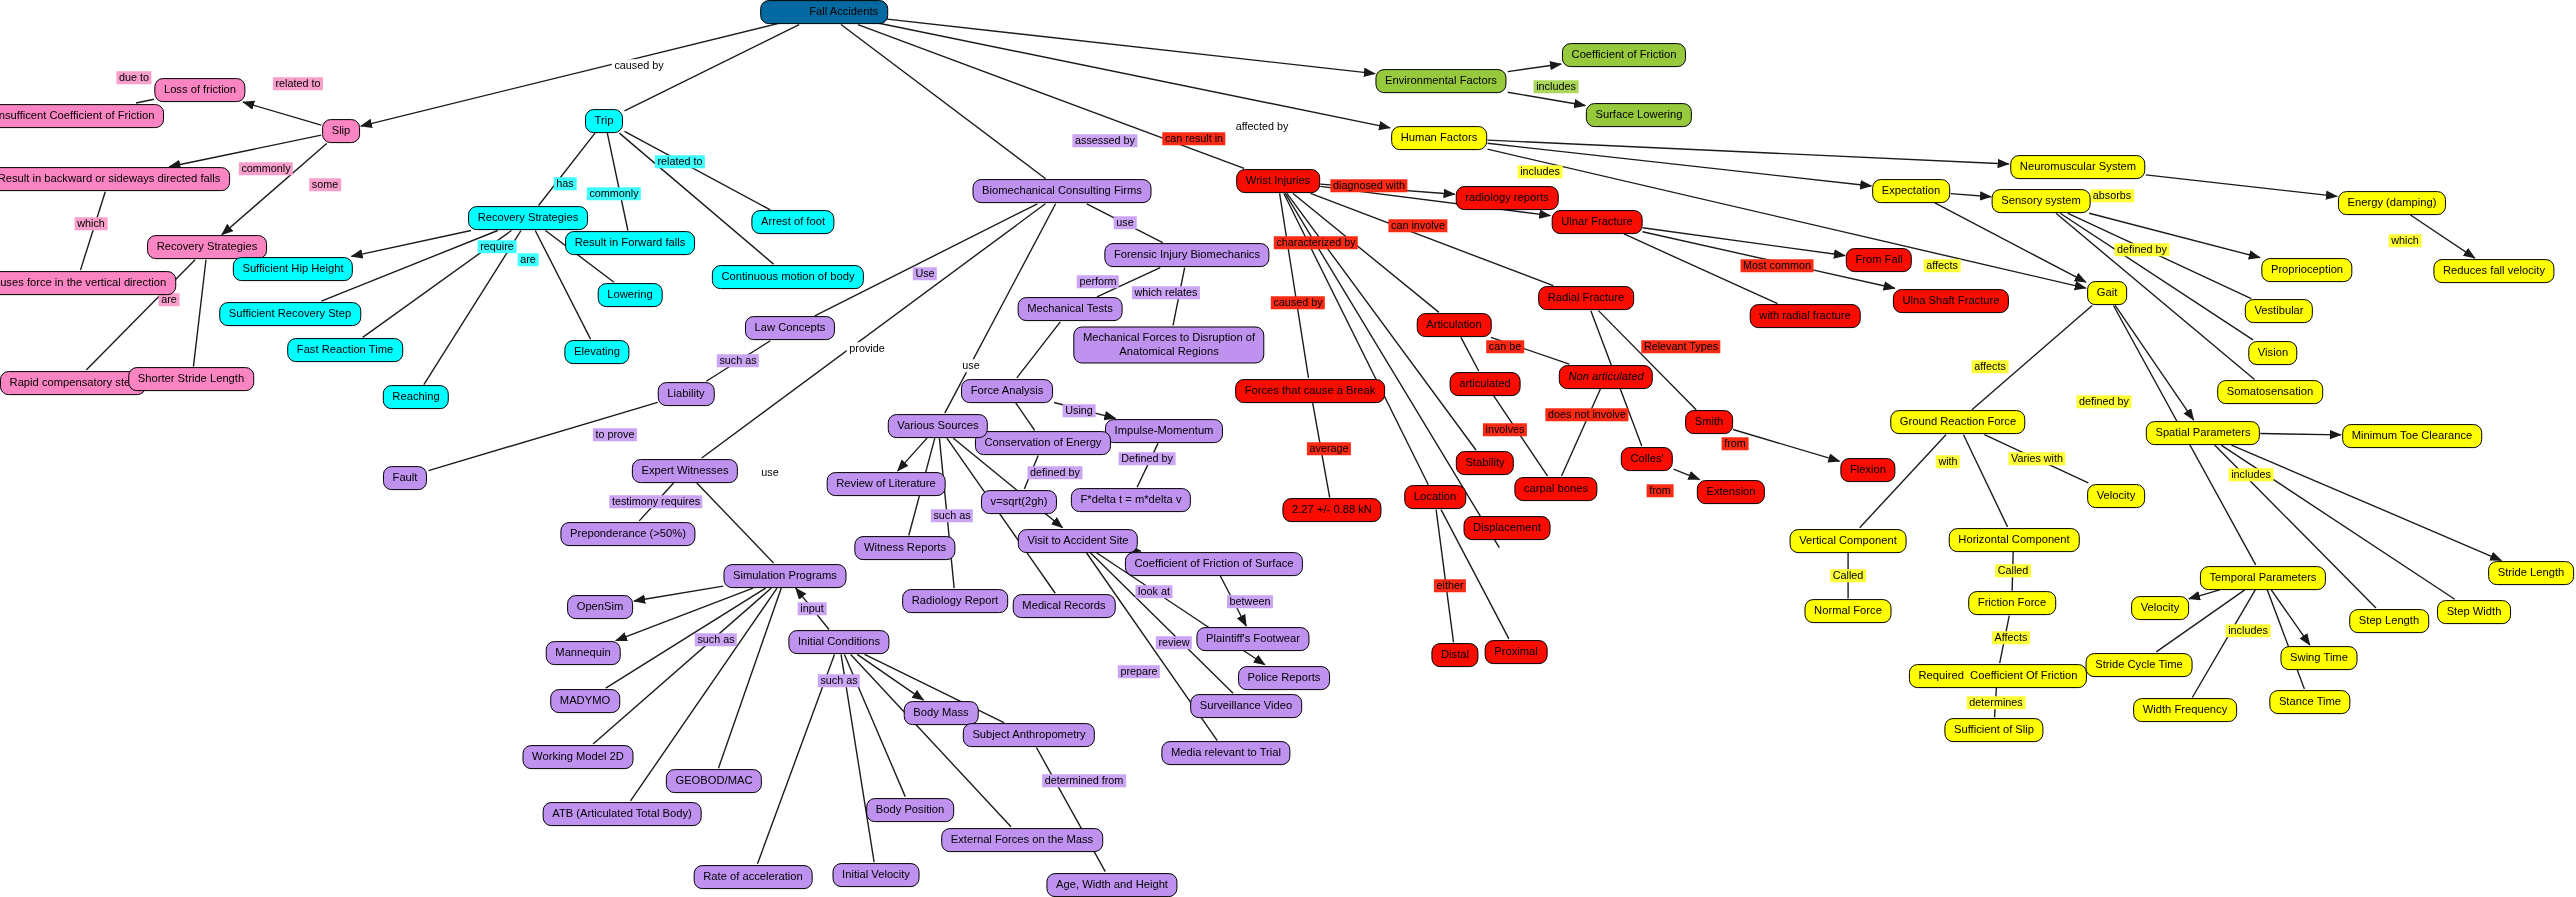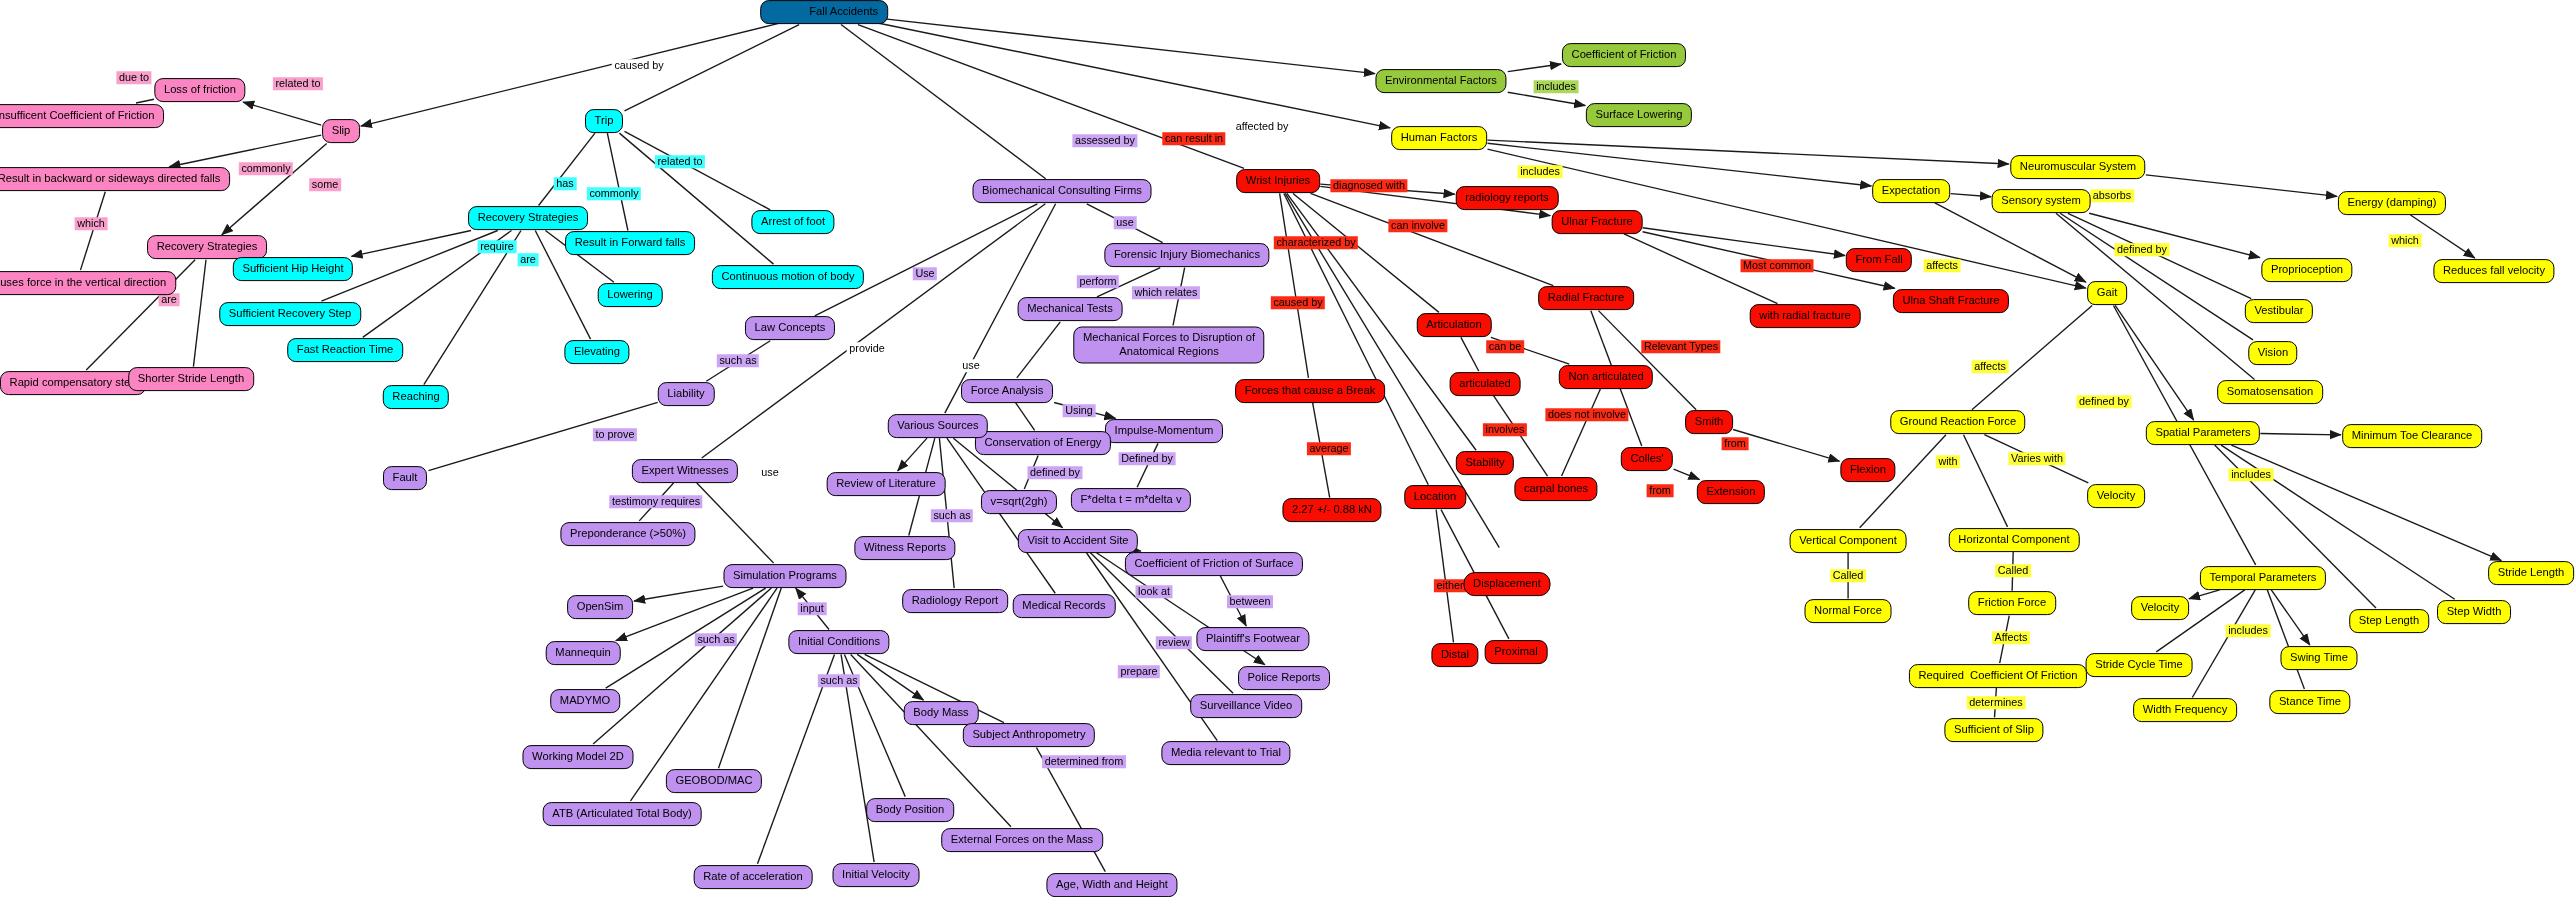--- a/index.html
+++ b/index.html
@@ -208,30 +208,30 @@
     <div class="node c-yellow" style="left: 2310px; top: 702px;">Stance Time</div>
     <div class="node c-yellow" style="left: 2319px; top: 658px;">Swing Time</div>
     <div class="node c-red" style="left: 1278px; top: 181px;">Wrist Injuries</div>
     <div class="node c-red" style="left: 1507px; top: 198px;">radiology reports</div>
     <div class="node c-red" style="left: 1597px; top: 222px;">Ulnar Fracture</div>
     <div class="node c-red" style="left: 1586px; top: 298px;">Radial Fracture</div>
     <div class="node c-red" style="left: 1879px; top: 260px;">From Fall</div>
     <div class="node c-red" style="left: 1951px; top: 301px;">Ulna Shaft Fracture</div>
     <div class="node c-red" style="left: 1805px; top: 316px;">with radial fracture</div>
     <div class="node c-red" style="left: 1454px; top: 325px;">Articulation</div>
-    <div class="node c-red" style="left: 1606px; top: 377px;">Non articulated</div>
+    <div class="node c-red" style="left: 1606px; top: 377px; font-style: italic;">Non articulated</div>
     <div class="node c-red" style="left: 1485px; top: 384px;">articulated</div>
     <div class="node c-red" style="left: 1556px; top: 489px;">carpal bones</div>
     <div class="node c-red" style="left: 1709px; top: 422px;">Smith</div>
     <div class="node c-red" style="left: 1647px; top: 459px;">Colles'</div>
     <div class="node c-red" style="left: 1731px; top: 492px;">Extension</div>
     <div class="node c-red" style="left: 1868px; top: 470px;">Flexion</div>
     <div class="node c-red" style="left: 1485px; top: 463px;">Stability</div>
     <div class="node c-red" style="left: 1435px; top: 497px;">Location</div>
-    <div class="node c-red" style="left: 1507px; top: 584px; border-radius: 11px;">Displacement</div>
+    <div class="node c-red" style="left: 1507px; top: 528px;">Displacement</div>
     <div class="node c-red" style="left: 1455px; top: 655px;">Distal</div>
     <div class="node c-red" style="left: 1516px; top: 652px;">Proximal</div>
     <div class="node c-red" style="left: 1310px; top: 391px;">Forces that cause a Break</div>
     <div class="node c-red" style="left: 1332px; top: 510px;">2.27 +/- 0.88 kN</div>
     <div class="node c-purple" style="left: 1062px; top: 191px;">Biomechanical Consulting Firms</div>
     <div class="node c-purple" style="left: 1187px; top: 255px;">Forensic Injury Biomechanics</div>
     <div class="node c-purple" style="left: 1070px; top: 309px;">Mechanical Tests</div>
     <div class="node c-purple" style="left: 1169px; top: 345px;">Mechanical Forces to Disruption of
 Anatomical Regions</div>
     <div class="node c-purple" style="left: 1007px; top: 391px;">Force Analysis</div>
@@ -328,15 +328,15 @@
     <div class="elabel c-purplel" style="left: 615px; top: 435px;">to prove</div>
     <div class="elabel c-purplel" style="left: 656px; top: 502px;">testimony requires</div>
     <div class="elabel c-purplel" style="left: 952px; top: 516px;">such as</div>
     <div class="elabel c-purplel" style="left: 1154px; top: 592px;">look at</div>
     <div class="elabel c-purplel" style="left: 1250px; top: 602px;">between</div>
     <div class="elabel c-purplel" style="left: 1174px; top: 643px;">review</div>
     <div class="elabel c-purplel" style="left: 1139px; top: 672px;">prepare</div>
     <div class="elabel c-purplel" style="left: 716px; top: 640px;">such as</div>
     <div class="elabel c-purplel" style="left: 812px; top: 609px;">input</div>
     <div class="elabel c-purplel" style="left: 839px; top: 681px;">such as</div>
-    <div class="elabel c-purplel" style="left: 1084px; top: 762px;">determined from</div>
+    <div class="elabel c-purplel" style="left: 1084px; top: 781px;">determined from</div>
   </div>
 
 
 </body></html>

